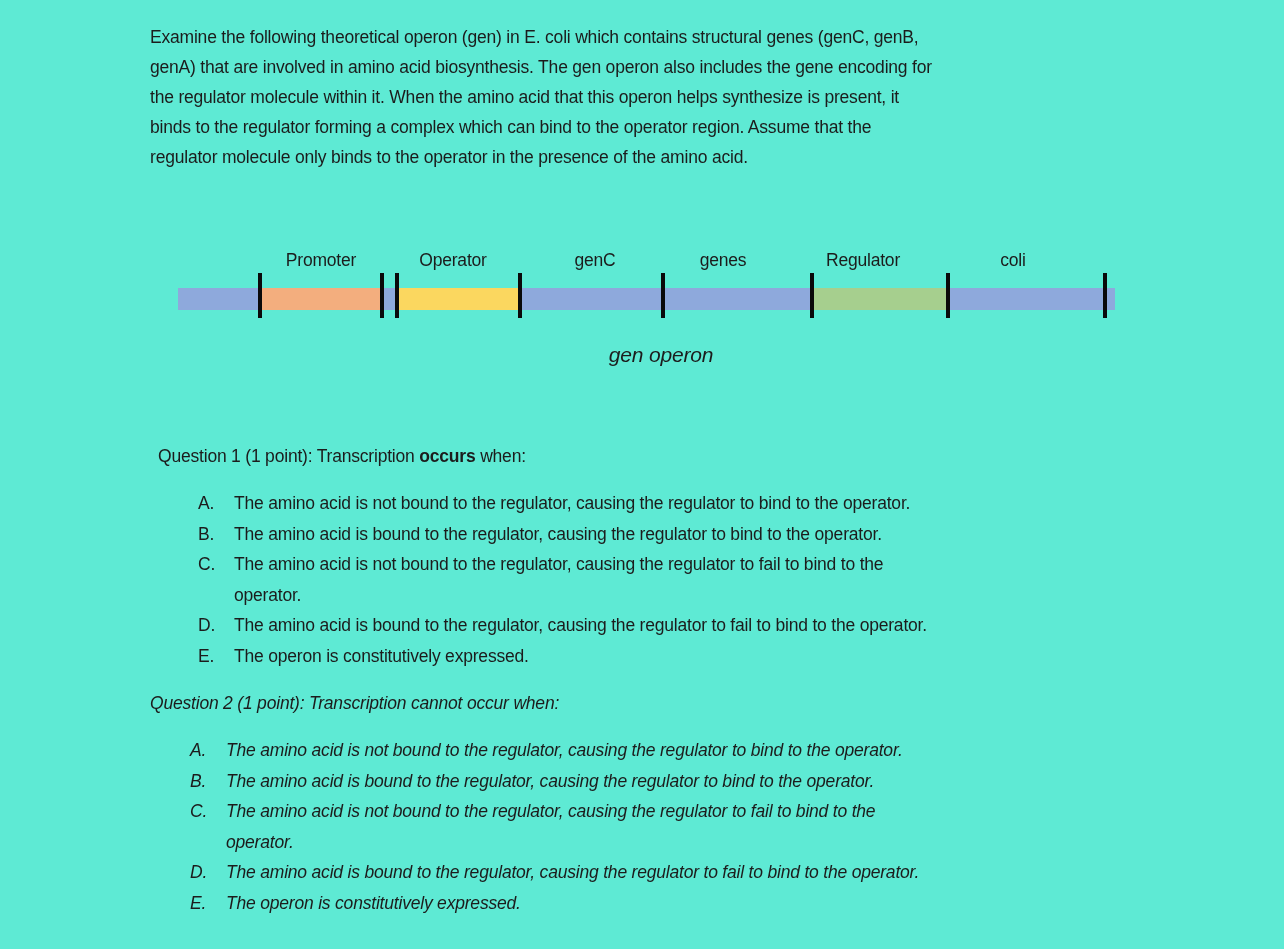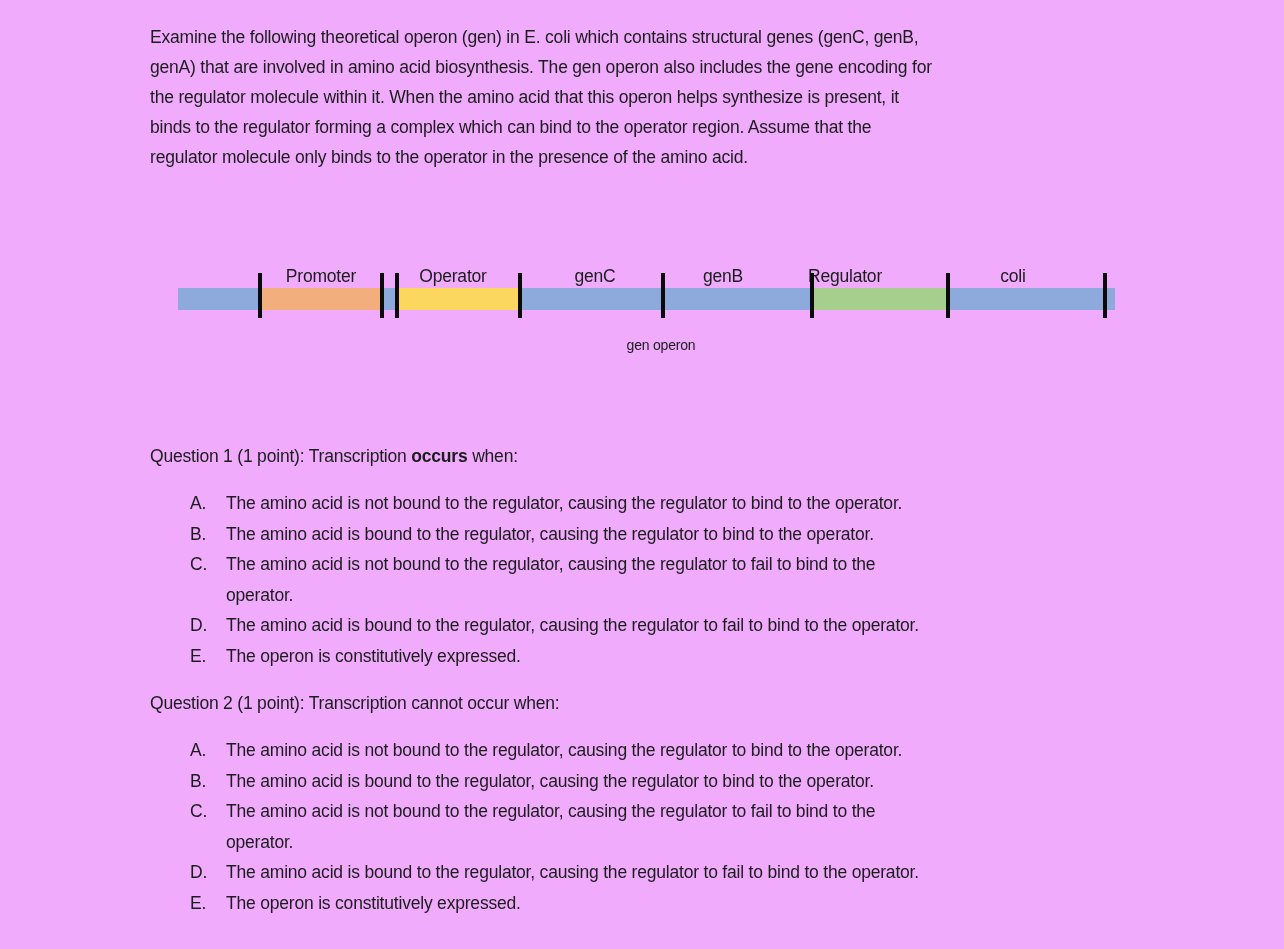--- a/index.html
+++ b/index.html
@@ -1,21 +1,21 @@
 <!DOCTYPE html>
 <html><head>
 <meta charset="utf-8">
 <style>
   * { margin: 0; padding: 0; box-sizing: border-box; }
   html, body { background: #ffffff; }
   .page {
     position: relative;
     width: 1284px;
     height: 949px;
-    background: #f0abfc;
+    background: #5eead4;
     font-family: "Liberation Sans", "DejaVu Sans", sans-serif;
     color: #1c1c1c;
     overflow: hidden;
   }
   
   .intro {
     position: absolute;
     left: 150px;
     top: 22px;
     width: 1010px;
@@ -32,21 +32,20 @@
     width: 1010px;
     height: 125px;
   }
   .seg-label {
     position: absolute;
     top: 5px;
     transform: translateX(-50%);
     font-size: 17.5px;
     letter-spacing: -0.2px;
     white-space: nowrap;
-    margin-top: 16px;
   }
   .seg-label.italic { }
   .bar {
     position: absolute;
     left: 28px;
     top: 43px;
     width: 937px;
     height: 22px;
   }
   .seg {
@@ -56,25 +55,26 @@
   }
   .tick {
     position: absolute;
     top: 28px;
     width: 4px;
     height: 45px;
   }
   .caption {
     position: absolute;
     left: 511px;
-    top: 92px;
+    top: 98px;
     transform: translateX(-50%);
-    font-size: 14px;
+    font-size: 21px;
     letter-spacing: -0.2px;
     white-space: nowrap;
+    font-style: italic;
   }
   
   .question {
     position: absolute;
     left: 150px;
     width: 1010px;
   }
   .q-heading {
     font-size: 17.5px;
     line-height: 30px;
@@ -93,41 +93,41 @@
     line-height: 30.5px;
     letter-spacing: -0.2px;
   }
   .opt-letter {
     width: 36px;
     flex: 0 0 36px;
   }
   .opt-text {
     white-space: pre-line;
   }
-  #q1 { top: 441px; height: 240px; }
-  #q2 { top: 688px; height: 240px; }
+  #q1 { top: 441px; height: 240px; margin-left: 8px; }
+  #q2 { top: 688px; height: 240px; font-style: italic; }
 </style>
 </head>
 <body>
 
 <div class="page">
 
   <div class="intro">Examine the following theoretical operon (gen) in E. coli which contains structural genes (genC, genB,
 genA) that are involved in amino acid biosynthesis. The gen operon also includes the gene encoding for
 the regulator molecule within it. When the amino acid that this operon helps synthesize is present, it
 binds to the regulator forming a complex which can bind to the operator region. Assume that the
 regulator molecule only binds to the operator in the presence of the amino acid.</div>
 
   <div class="diagram">
 
     <div class="seg-label" style="left:171px">Promoter</div>
     <div class="seg-label" style="left:303px">Operator</div>
     <div class="seg-label italic" style="left:445px">genC</div>
-    <div class="seg-label italic" style="left:573px">genB</div>
-    <div class="seg-label italic" style="left:695px">Regulator</div>
+    <div class="seg-label italic" style="left:573px">genes</div>
+    <div class="seg-label italic" style="left:713px">Regulator</div>
     <div class="seg-label italic" style="left:863px">coli</div>
 
     <div class="bar" style="background: rgb(142, 169, 220);"></div>
 
     <div class="seg" style="left: 110px; width: 122px; background: rgb(243, 174, 126);"></div>
     <div class="seg" style="left: 247px; width: 123px; background: rgb(251, 215, 95);"></div>
     <div class="seg" style="left: 662px; width: 136px; background: rgb(166, 207, 142);"></div>
 
     <div class="tick" style="left: 108px; background: rgb(10, 10, 10);"></div>
     <div class="tick" style="left: 230px; background: rgb(10, 10, 10);"></div>

